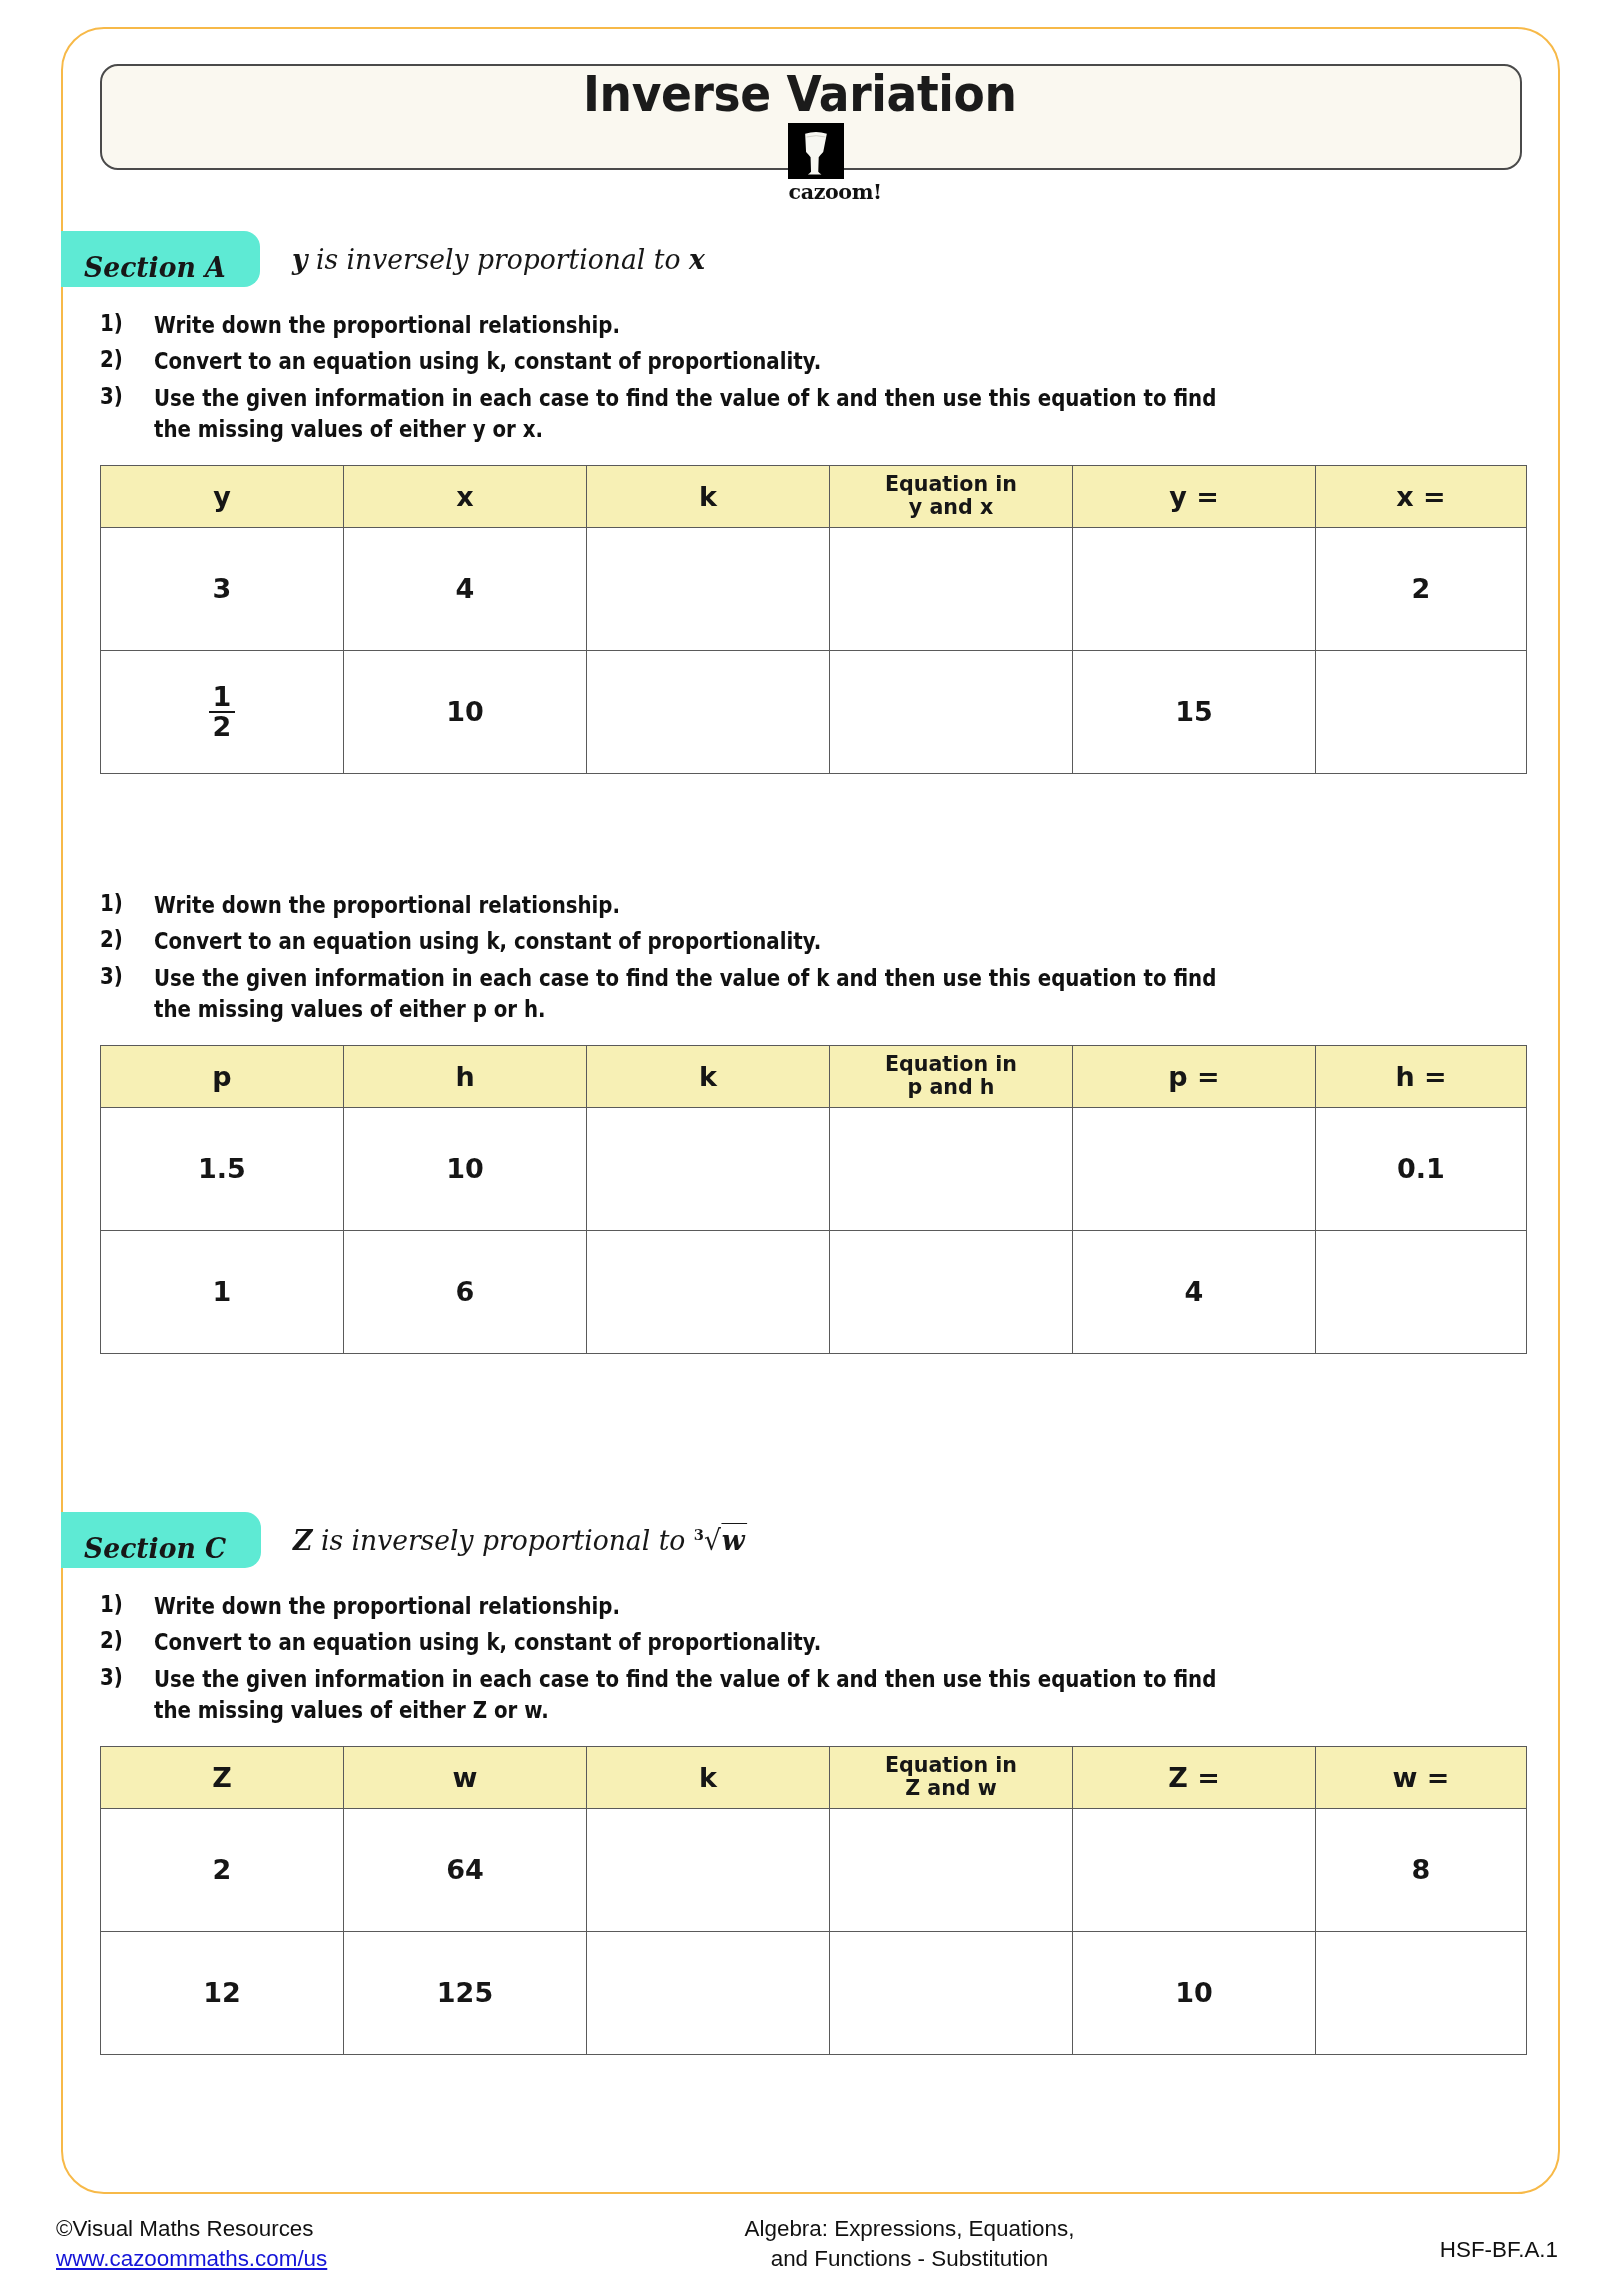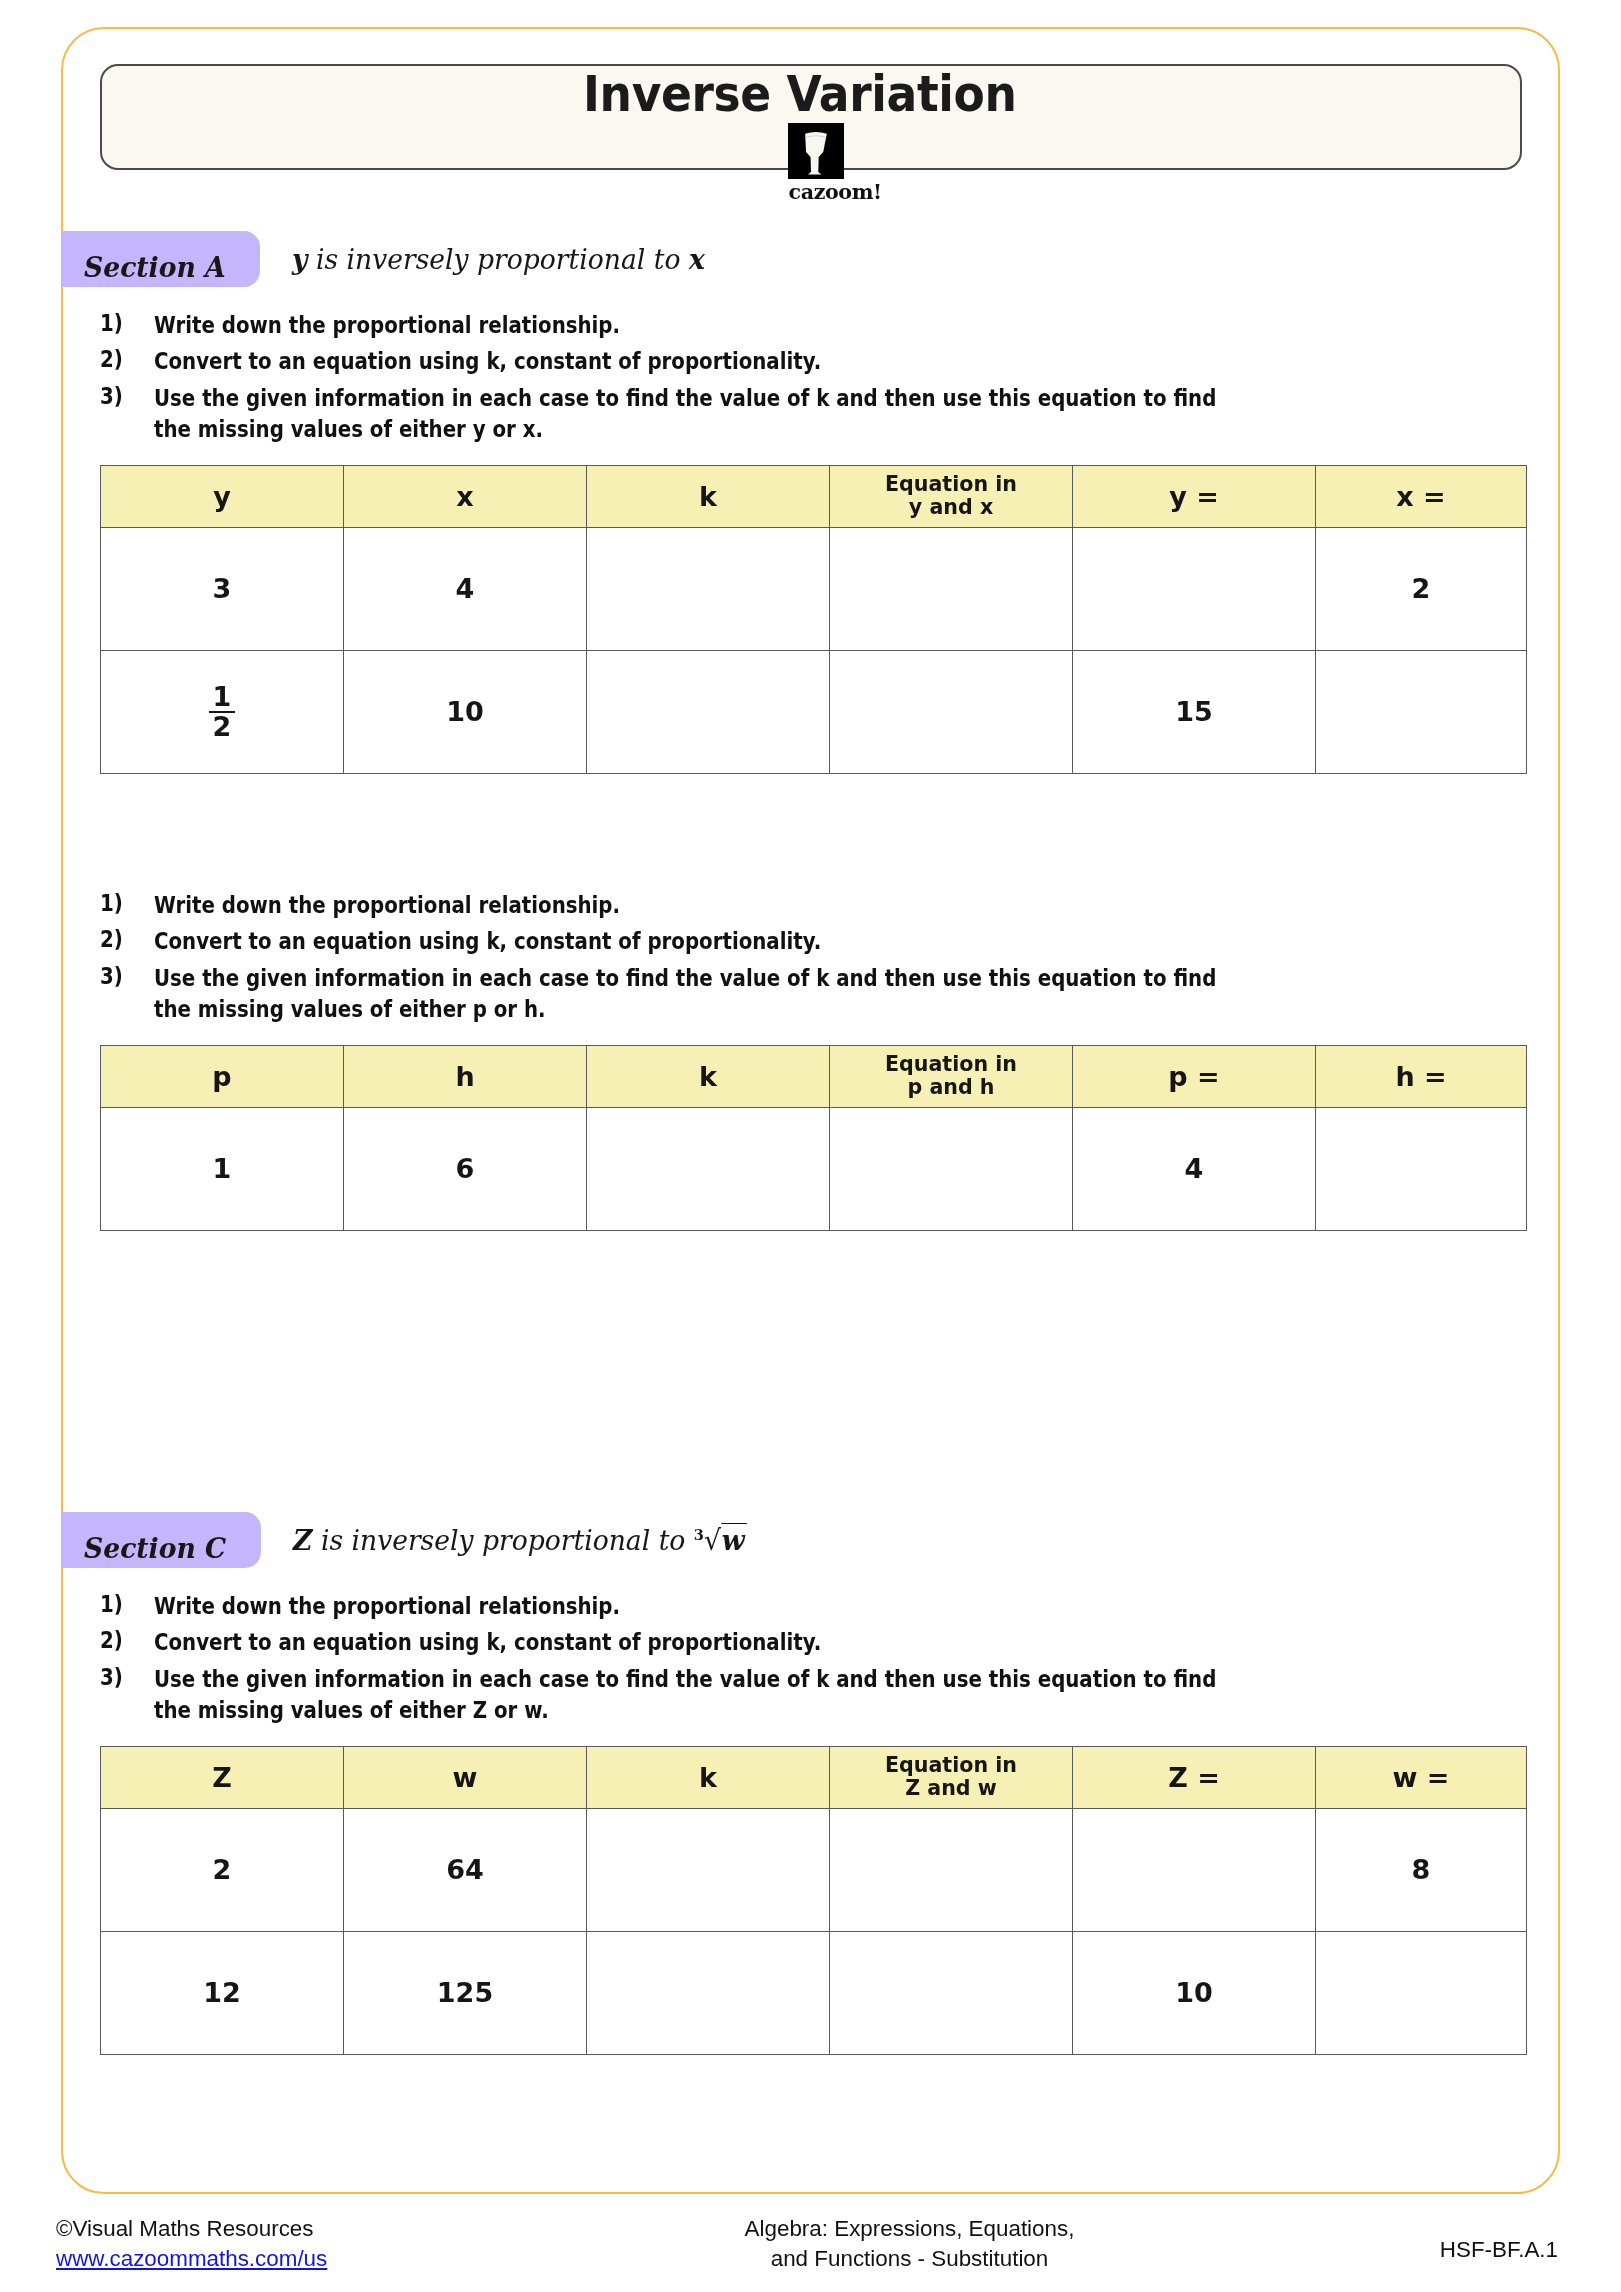--- a/index.html
+++ b/index.html
@@ -97,21 +97,21 @@
     position: absolute;
     left: 61px;
     width: 1499px;
   }
   .section-head {
     display: flex;
     align-items: center;
     height: 56px;
   }
   .section-badge {
-    background: #c4b5fd;
+    background: #5eead4;
     border-radius: 0 16px 16px 0;
     height: 56px;
     min-width: 152px;
     display: flex;
     align-items: center;
     padding: 16px 27px 0 23px;
     box-sizing: border-box;
   }
   .section-badge span {
     font-family: "DejaVu Serif", serif;
@@ -399,20 +399,28 @@
           <th class="hdr-two col-4">
             <div>Equation in</div>
             <div>p and h</div>
           </th>
           <th class="hdr-sym col-5">p =</th>
           <th class="hdr-sym col-6">h =</th>
         </tr>
       </thead>
       <tbody>
         <tr>
+          <td>1.5</td>
+          <td>10</td>
+          <td></td>
+          <td></td>
+          <td></td>
+          <td>0.1</td>
+        </tr>
+        <tr>
           <td>1</td>
           <td>6</td>
           <td></td>
           <td></td>
           <td>4</td>
           <td></td>
         </tr>
       </tbody>
     </table>
   </div>

